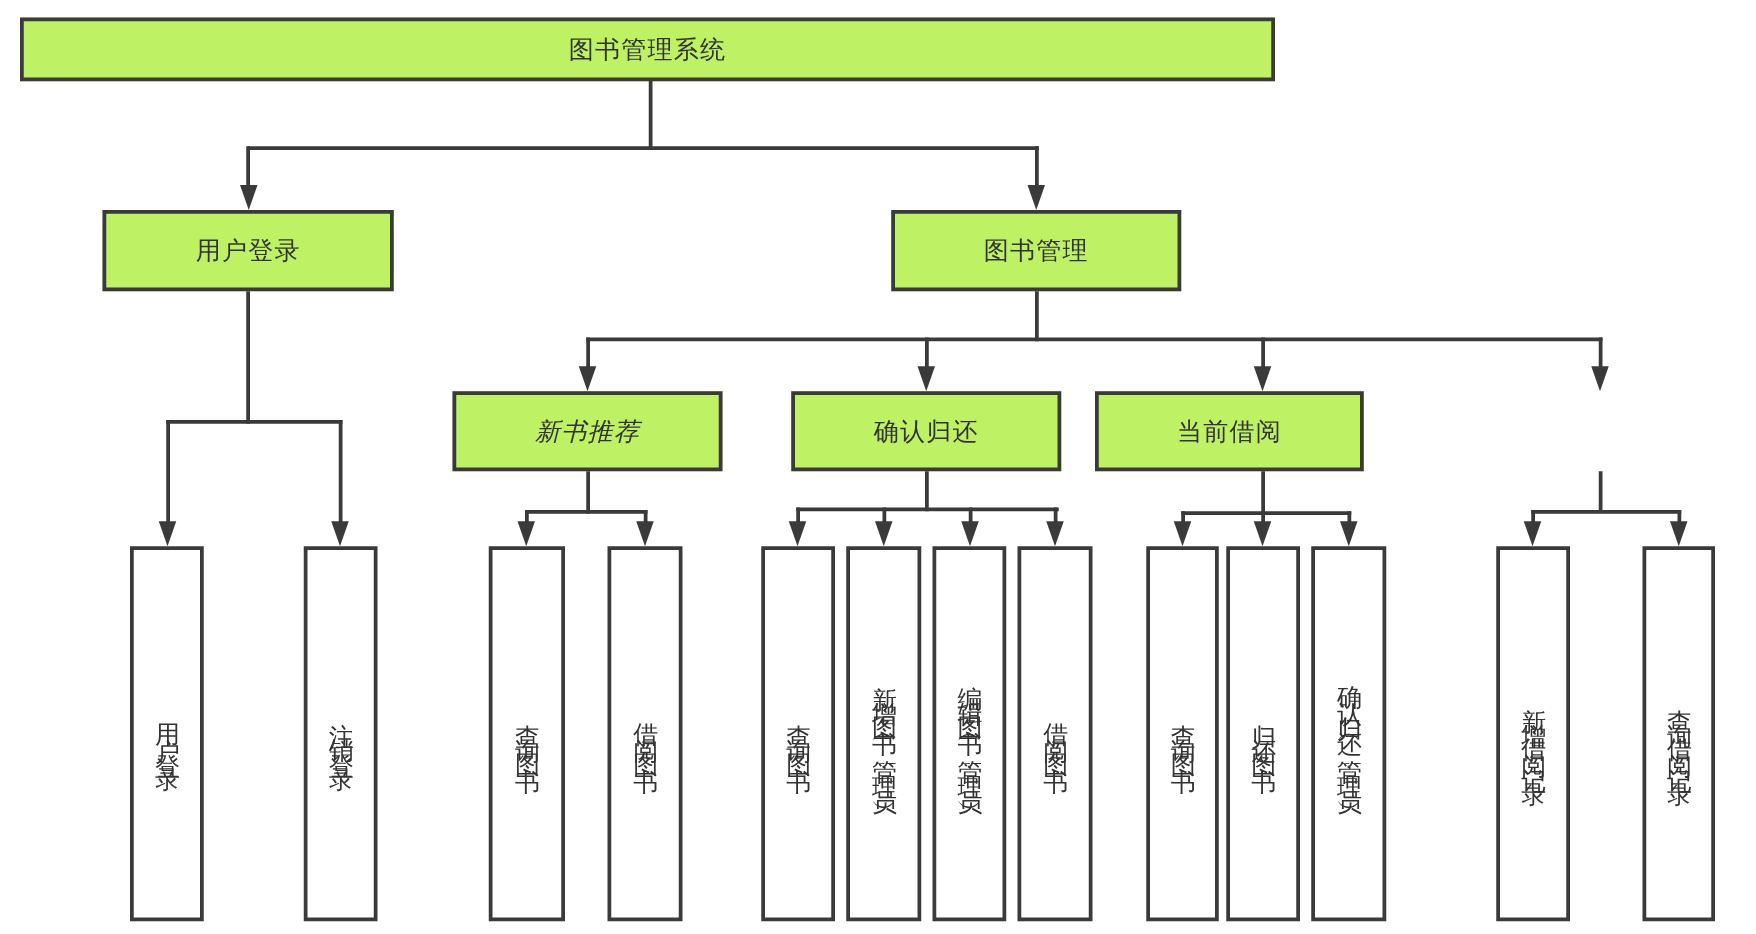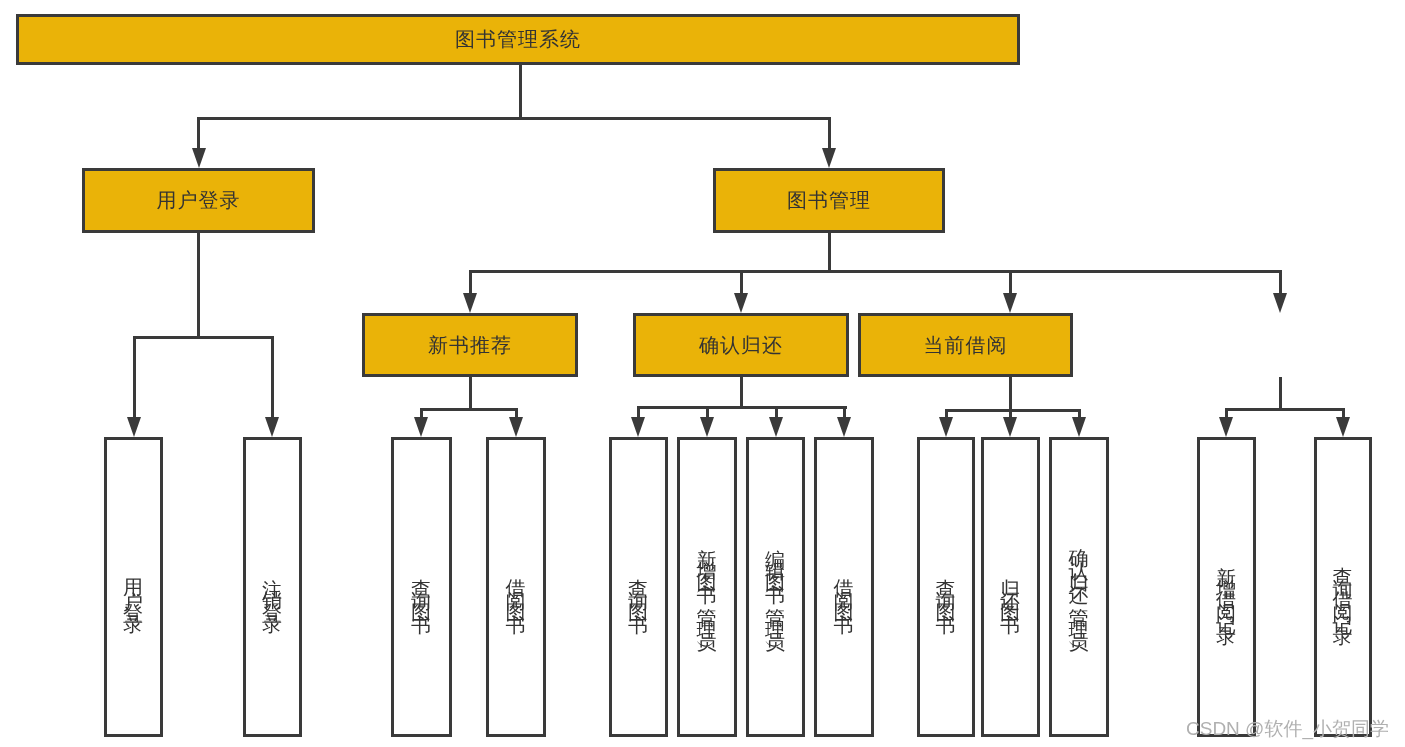--- a/index.html
+++ b/index.html
@@ -9,21 +9,21 @@
     --bg:#ffffff;
   }
   html,body{margin:0;padding:0;background:var(--bg);}
   #canvas{
     position:relative;width:1405px;height:747px;background:var(--bg);
     font-family:"Liberation Sans","DejaVu Sans",sans-serif;
     color:var(--text);overflow:hidden;
   }
   .hnode{
     position:absolute;box-sizing:border-box;border:3px solid var(--line);
-    background:#eab308;display:flex;align-items:center;justify-content:center;
+    background:#bef264;display:flex;align-items:center;justify-content:center;
     font-size:20px;letter-spacing:1px;color:var(--text);
   }
   .vnode{
     position:absolute;box-sizing:border-box;border:3px solid var(--line);
     background:#fff;display:flex;align-items:center;justify-content:center;
     font-size:20px;color:var(--text);
     writing-mode:vertical-rl;letter-spacing:12px;line-height:1;
   }
   .vline{position:absolute;width:3px;background:var(--line);}
   .hline{position:absolute;height:3px;background:var(--line);}
@@ -71,27 +71,27 @@
   <div class="hline" style="left:469px;top:270px;width:813px;"></div>
   <div class="vline" style="left:469px;top:270px;height:25px;"></div>
   <div class="ah" style="left:463px;top:293px;"></div>
   <div class="vline" style="left:740px;top:270px;height:25px;"></div>
   <div class="ah" style="left:734px;top:293px;"></div>
   <div class="vline" style="left:1009px;top:270px;height:25px;"></div>
   <div class="ah" style="left:1003px;top:293px;"></div>
   <div class="vline" style="left:1279px;top:270px;height:25px;"></div>
   <div class="ah" style="left:1273px;top:293px;"></div>
 
-  <div class="hnode" style="left:362px;top:313px;width:216px;height:64px;">
+  <div class="hnode" style="left:362px;top:313px;width:216px;height:64px;font-style:italic;">
     <span>新书推荐</span>
   </div>
   <div class="hnode" style="left:633px;top:313px;width:216px;height:64px;">
     <span>确认归还</span>
   </div>
-  <div class="hnode" style="left:858px;top:313px;width:215px;height:64px;">
+  <div class="hnode" style="left:876px;top:313px;width:215px;height:64px;">
     <span>当前借阅</span>
   </div>
 
   <div class="vline" style="left:469px;top:377px;height:34px;"></div>
   <div class="hline" style="left:420px;top:408px;width:98px;"></div>
   <div class="vline" style="left:420px;top:408px;height:12px;"></div>
   <div class="ah" style="left:414px;top:417px;"></div>
   <div class="vline" style="left:515px;top:408px;height:12px;"></div>
   <div class="ah" style="left:509px;top:417px;"></div>
 
@@ -159,15 +159,14 @@
     <span>确认归还（管理员）</span>
   </div>
 
   <div class="vnode" style="left:1197px;top:437px;width:59px;height:300px;">
     <span>新增借阅记录</span>
   </div>
   <div class="vnode" style="left:1314px;top:437px;width:58px;height:300px;">
     <span>查询借阅记录</span>
   </div>
 
-  <div class="watermark">CSDN @软件_小贺同学</div>
 
 </div>
 
 </body></html>

